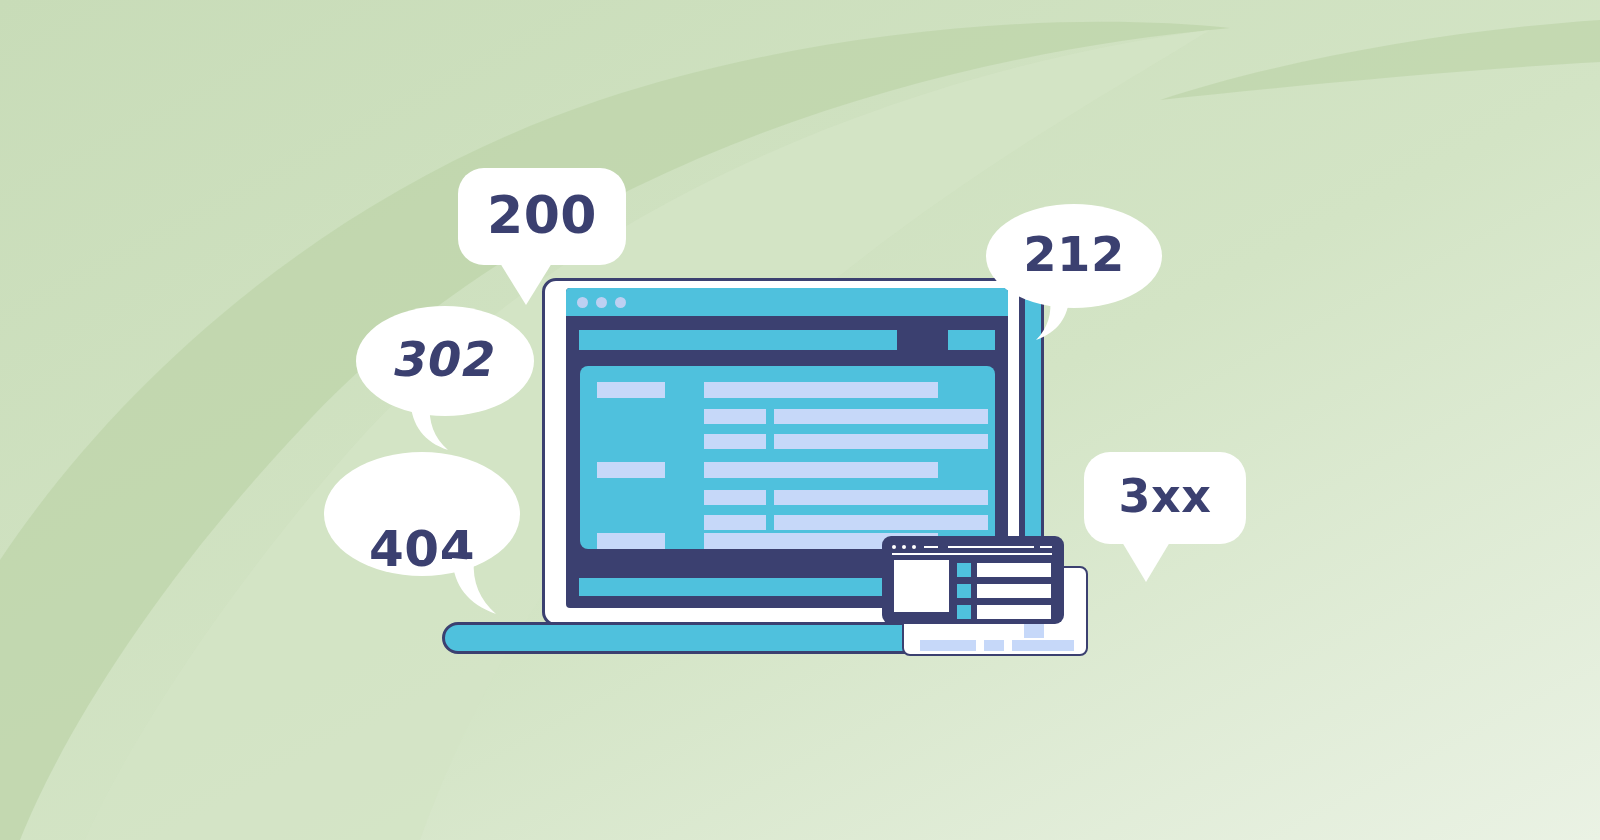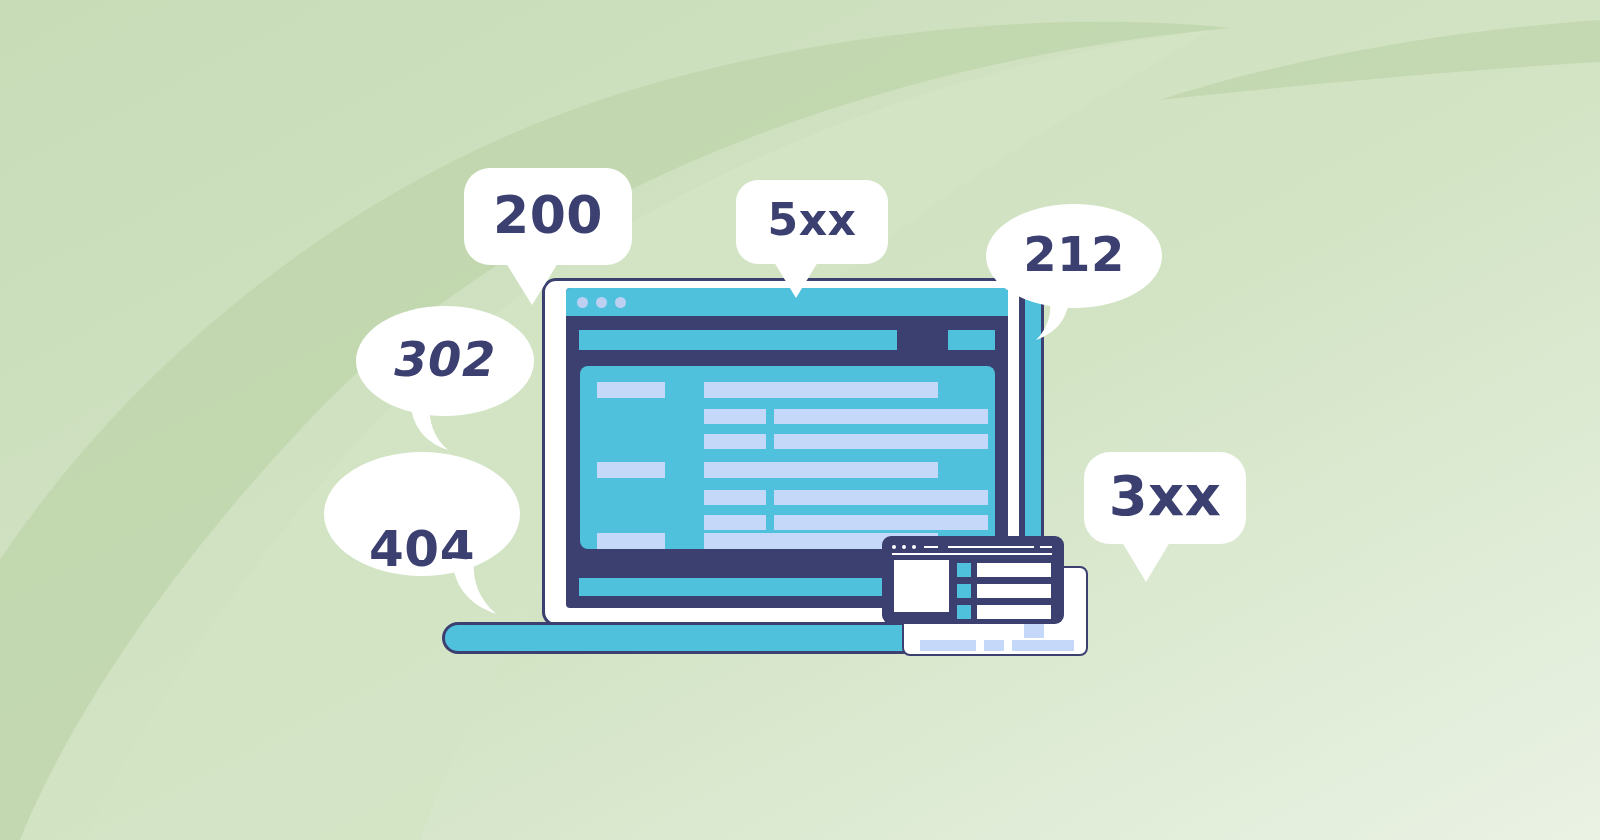--- a/index.html
+++ b/index.html
@@ -265,45 +265,41 @@
 
     <span class="win-sq" style="top:27px;"></span>
     <span class="win-sq" style="top:48px;"></span>
     <span class="win-sq" style="top:69px;"></span>
 
     <span class="win-row" style="top:27px;"></span>
     <span class="win-row" style="top:48px;"></span>
     <span class="win-row" style="top:69px;"></span>
   </div>
 
-  <div class="bubble rect" style="left:458px; top:168px; width:168px; height:97px; font-size:52px;margin-left:6px;">
+  <div class="bubble rect" style="left:458px; top:168px; width:168px; height:97px; font-size:52px;">
     <span class="txt">200</span>
     <span class="tail" style="left:42px; bottom:-40px;"></span>
   </div>
 
-  <div class="bubble rect" style="left:736px; top:180px; width:152px; height:84px; font-size:44px; border-radius:22px;">
-    <span class="txt">5xx</span>
-    <span class="tail" style="left:38px; bottom:-34px; border-left-width:22px; border-right-width:22px; border-top-width:36px;"></span>
-  </div>
 
   <div class="bubble oval" style="left:986px; top:204px; width:176px; height:104px; font-size:48px;">
     <span class="txt">212</span>
     <svg class="tail-svg" style="left:6px; bottom:-44px; width:90px; height:60px;" viewBox="0 0 90 60">
       <path d="M78,2 C 76,26 66,40 44,48 C 56,36 60,22 58,4 Z" fill="#ffffff"></path>
     </svg>
   </div>
 
   <div class="bubble oval" style="left:356px; top:306px; width:178px; height:110px; font-size:48px;font-style:italic;">
     <span class="txt">302</span>
     <svg class="tail-svg" style="left:42px; bottom:-44px; width:90px; height:62px;" viewBox="0 0 90 62">
       <path d="M12,2 C 14,28 26,44 50,52 C 36,40 30,24 32,4 Z" fill="#ffffff"></path>
     </svg>
   </div>
 
-  <div class="bubble rect" style="left:1084px; top:452px; width:162px; height:92px; font-size:56px;">
+  <div class="bubble rect" style="left:1084px; top:452px; width:162px; height:92px; font-size:46px;">
     <span class="txt">3xx</span>
     <span class="tail" style="left:38px; bottom:-38px; border-left-width:24px; border-right-width:24px; border-top-width:40px;"></span>
   </div>
 
   <div class="bubble oval" style="left:324px; top:452px; width:196px; height:124px; font-size:50px;align-items:flex-end;">
     <span class="txt">404</span>
     <svg class="tail-svg" style="left:118px; bottom:-46px; width:96px; height:66px;" viewBox="0 0 96 66">
       <path d="M10,2 C 12,30 26,48 54,58 C 38,44 30,26 32,4 Z" fill="#ffffff"></path>
     </svg>
   </div>

